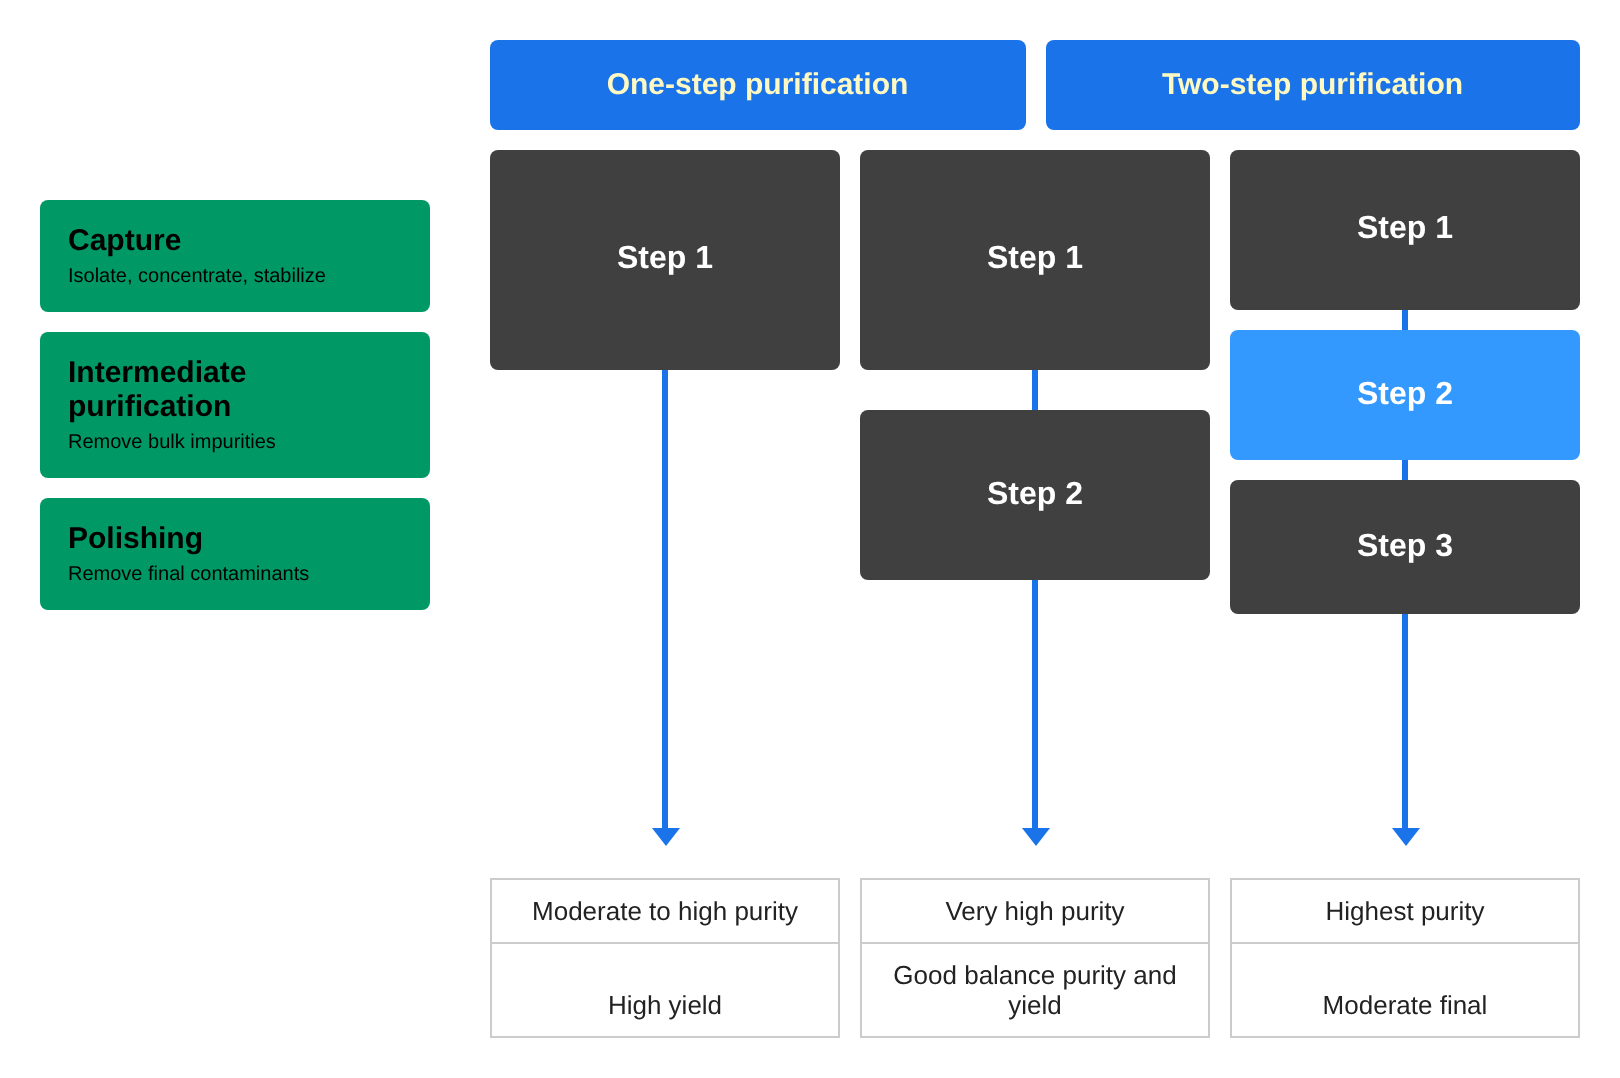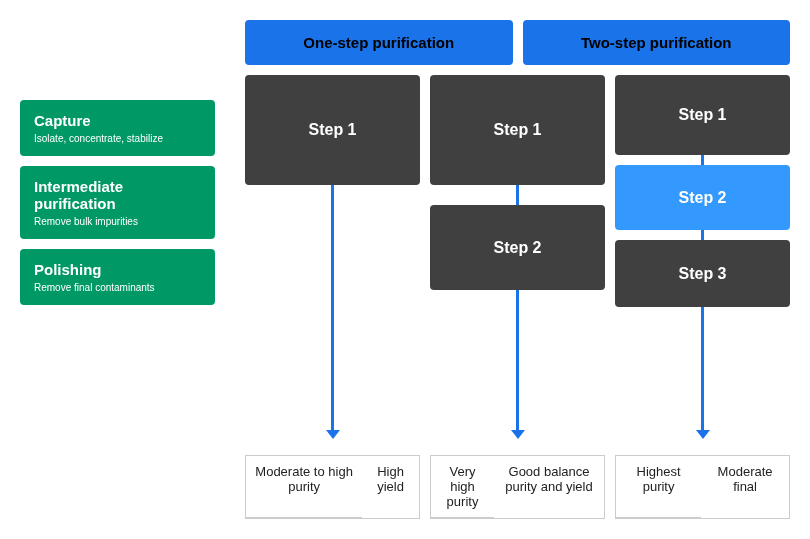--- a/index.html
+++ b/index.html
@@ -26,21 +26,21 @@
       display: flex;
       flex-direction: column;
       gap: 10px;
       width: 195px;
       padding-top: 80px;
       flex-shrink: 0;
     }
 
     .step-label {
       background-color: #009966;
-      color: #ffffff;
+      color: #000000;
       padding: 12px 14px;
       border-radius: 4px;
     }
 
     .step-label .title {
       font-weight: bold;
       font-size: 15px;
       margin-bottom: 4px;
     }
 
@@ -61,21 +61,21 @@
       display: flex;
       flex-direction: row;
       gap: 10px;
       margin-bottom: 10px;
       padding-left: 10px;
     }
 
     .col-header {
       flex: 1;
       background-color: #1a73e8;
-      color: #000000;
+      color: #fef9c3;
       font-weight: bold;
       font-size: 15px;
       text-align: center;
       padding: 14px 8px;
       border-radius: 4px;
     }
 
     .step-box {
       background-color: #404040;
       color: white;
@@ -93,21 +93,21 @@
       display: flex;
       flex-direction: row;
       gap: 10px;
       padding-left: 10px;
       margin-top: 16px;
     }
 
     .result-col {
       flex: 1;
       display: flex;
-      flex-direction: row;
+      flex-direction: column;
       border: 1px solid #ccc;
       justify-content: space-between;
     }
 
     .result-row {
       padding: 8px 6px;
       text-align: center;
       font-size: 13px;
       color: #222;
       border-bottom: 1px solid #ccc;

